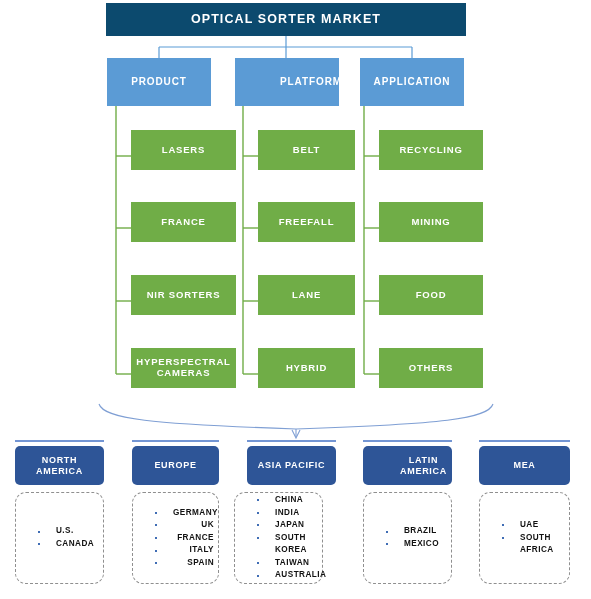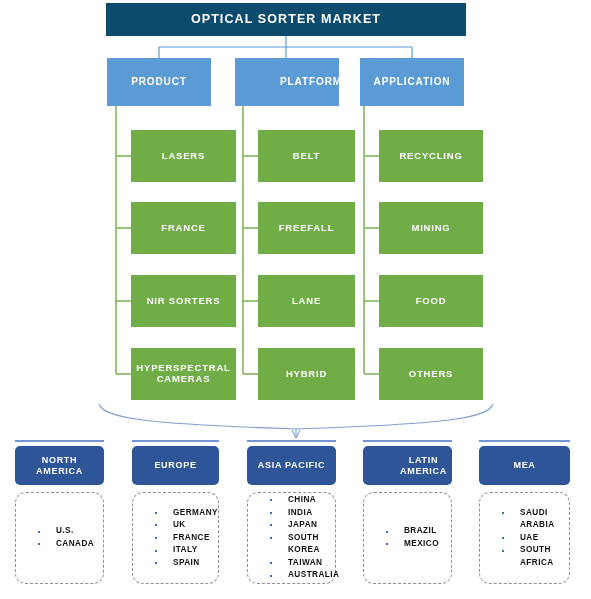--- a/index.html
+++ b/index.html
@@ -52,21 +52,21 @@
     background: #5b9bd5;
     font-size: 10px;
     letter-spacing: 0.9px;
   }
   #seg-product    { left: 107px; width: 104px; }
   #seg-platform   { left: 235px; width: 104px; padding-left: 48px; }
   #seg-application{ left: 360px; width: 104px; }
 
   
   .leaf-box {
-    height: 52px;
+    height: 40px;
     background: #70ad47;
     font-size: 9.5px;
     letter-spacing: 0.8px;
   }
   .col-1 { left: 131px; width: 105px; }
   .col-2 { left: 258px; width: 97px;  }
   .col-3 { left: 379px; width: 104px; }
 
   .row-1 { top: 130px; }
   .row-2 { top: 202px; }
@@ -95,22 +95,22 @@
     height: 92px;
     box-sizing: border-box;
     border: 1.2px dashed #8f8f8f;
     border-radius: 11px;
     background: #ffffff;
     display: flex;
     align-items: center;
     justify-content: flex-start;
   }
   #region-card-0 { left: 15px;  width: 89px; }
-  #region-card-1 { left: 132px; width: 87px; }
-  #region-card-2 { left: 247px; width: 89px; }
+  #region-card-1 { left: 132px; width: 87px; text-align: right; }
+  #region-card-2 { left: 234px; width: 89px; }
   #region-card-3 { left: 363px; width: 89px; }
   #region-card-4 { left: 479px; width: 91px; }
 
   .country-list {
     margin: 0;
     padding: 0 4px 0 22px;
     list-style: none;
     width: 100%;
     box-sizing: border-box;
   }
@@ -240,19 +240,17 @@
     </ul>
 </div>
 <div class="region-card" id="region-card-3">
   <ul class="country-list">
       <li>BRAZIL</li>
       <li>MEXICO</li>
     </ul>
 </div>
 <div class="region-card" id="region-card-4">
   <ul class="country-list">
-      <li>SAUDI
-ARABIA</li>
       <li>UAE</li>
       <li>SOUTH
 AFRICA</li>
     </ul>
 </div>
 
 </body></html>

